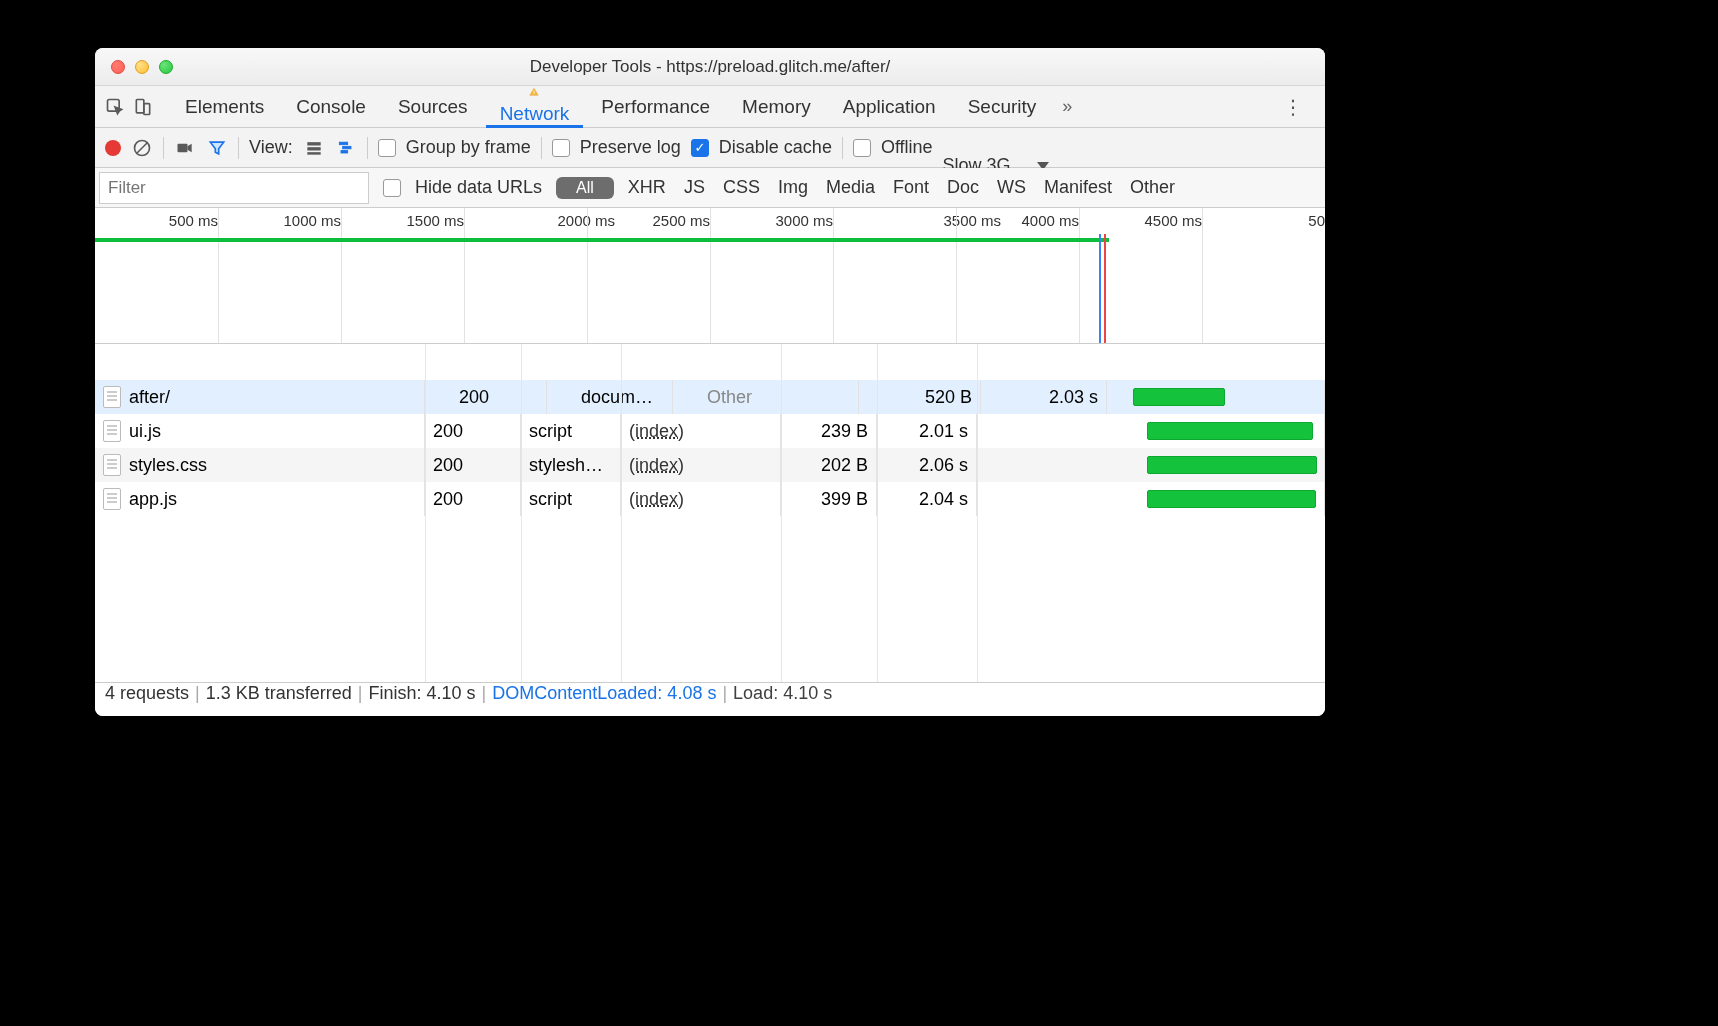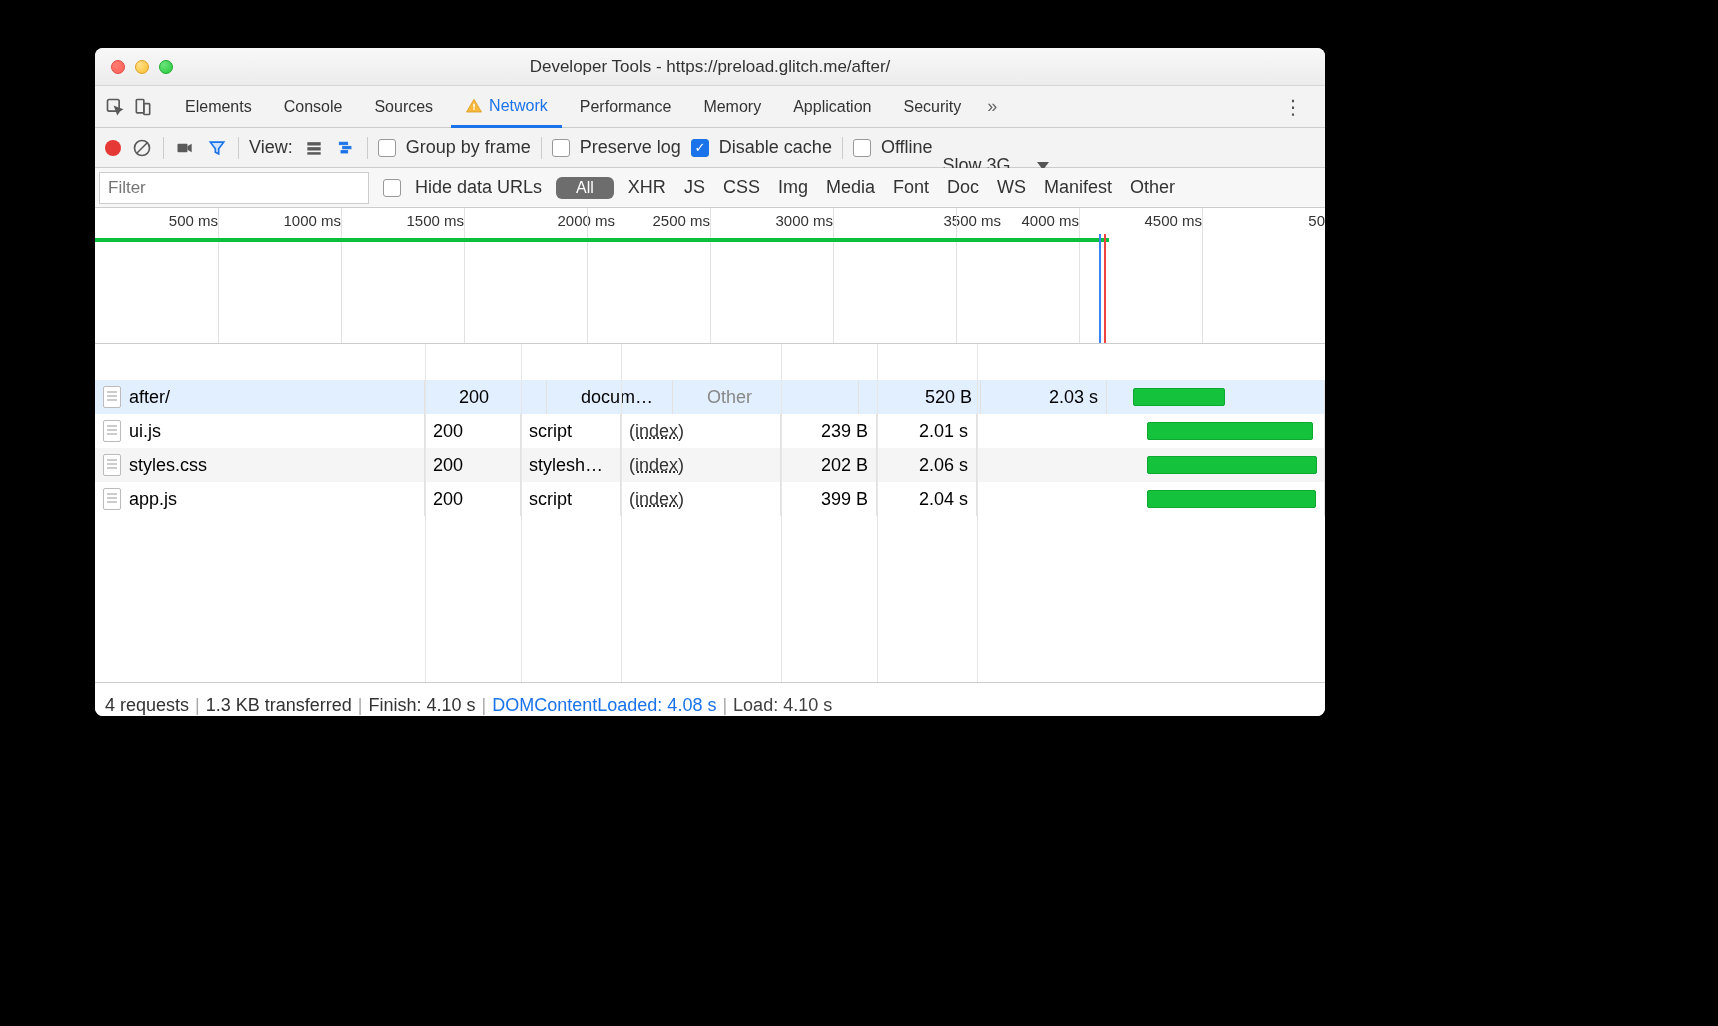--- a/index.html
+++ b/index.html
@@ -20,22 +20,22 @@
   .dot.yellow { background: radial-gradient(circle at 30% 30%, #ffe08a, #ffbd2e); border:1px solid #dea123; }
   .dot.green { background: radial-gradient(circle at 30% 30%, #6be37a, #27c93f); border:1px solid #1aab29; }
   .title { position:absolute; left:0; right:0; text-align:center; font-size:17px; color:#333; }
   .tabs {
     height: 42px; display:flex; align-items:center; border-bottom:1px solid #ccc;
     background:#f3f3f3; padding: 0 8px; gap: 4px;
   }
   .tab-ic { width:24px; display:flex; justify-content:center; color:#5a5a5a; }
   .tab-ic svg { width:20px; height:20px; }
   .spacer8 { width: 8px; }
-  .tab { padding: 0 14px; height:100%; display:flex; align-items:center; gap:6px; font-size:16px; color:#333; cursor:default; }
-  .tab.active { color:#1a73e8; border-bottom:3px solid #1a73e8; margin-bottom:-1px; }
+  .tab { padding: 0 14px; height:100%; display:flex; align-items:center; gap:6px; font-size:19px; color:#333; cursor:default; }
+  .tab.active { color:#1a73e8; border-bottom:3px solid #1a73e8; margin-bottom:-1px;flex-direction:column; }
   .warn-ic { width:18px; height:18px; }
   .chev { color:#666; font-size:18px; padding:0 8px; }
   .kebab { margin-left:auto; font-size:20px; color:#555; padding:0 12px; letter-spacing:2px; }
   .toolbar {
     height: 40px; background:#f3f3f3; border-bottom:1px solid #ccc;
     display:flex; align-items:center; padding:0 10px; gap:10px; font-size:18px; color:#333;
   }
   .rec { width:16px; height:16px; border-radius:50%; background:#e53935; }
   .ic { width:22px; height:22px; display:inline-flex; align-items:center; justify-content:center; color:#5a5a5a; }
   .ic svg { width:20px; height:20px; }
@@ -81,21 +81,21 @@
   .file-ic::before { content:""; position:absolute; left:3px; right:3px; top:4px; height:2px; background:#ccc; box-shadow:0 4px 0 #ccc, 0 8px 0 #ccc; }
   .init-link { text-decoration: underline dotted; color:#333; }
   .init-other { color:#888; }
   .wf-bar { position:absolute; top:8px; height:18px; background:#14c23c; border:1px solid #0da830; border-radius:2px; }
   .sort-arrow { margin-left:auto; color:#555; font-size:13px; }
   .vrule { position:absolute; top:0; bottom:0; width:1px; background:#e6e6e6; }
   .body { flex:1; position:relative; }
   .body .vcols { position:absolute; top:0; bottom:0; left:0; right:0; pointer-events:none; }
   .statusbar {
     height:34px; border-top:1px solid #ccc; background:#fff;
-    display:flex; align-items:flex-end; padding:0 10px; font-size:18px; color:#333; gap:6px;
+    display:flex; align-items:flex-start; padding:0 10px; font-size:18px; color:#333; gap:6px;
   }
   .statusbar .dcl { color:#1a73e8; }
   .statusbar .load { color:#404040; }
   .sep { color:#aaa; }
 </style>
 </head>
 <body>
 
 <div class="window">
 

